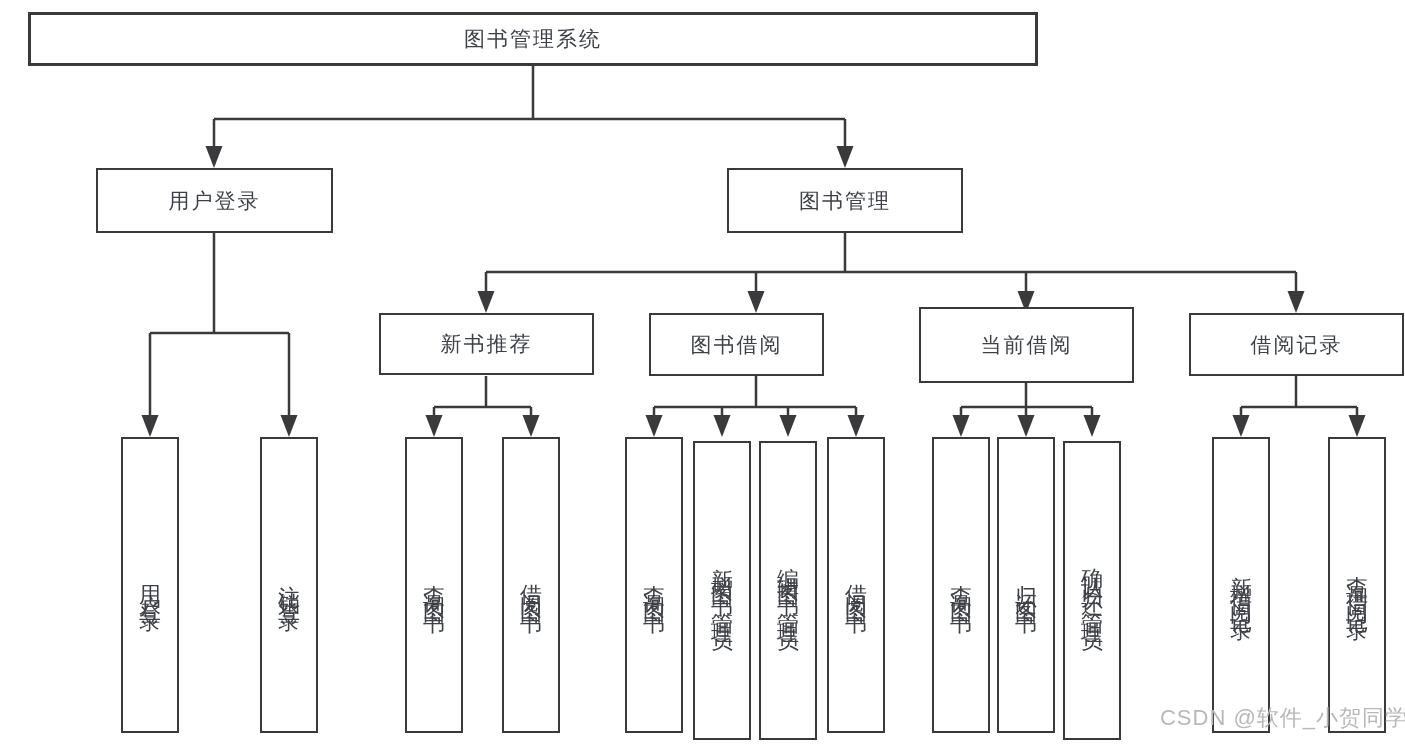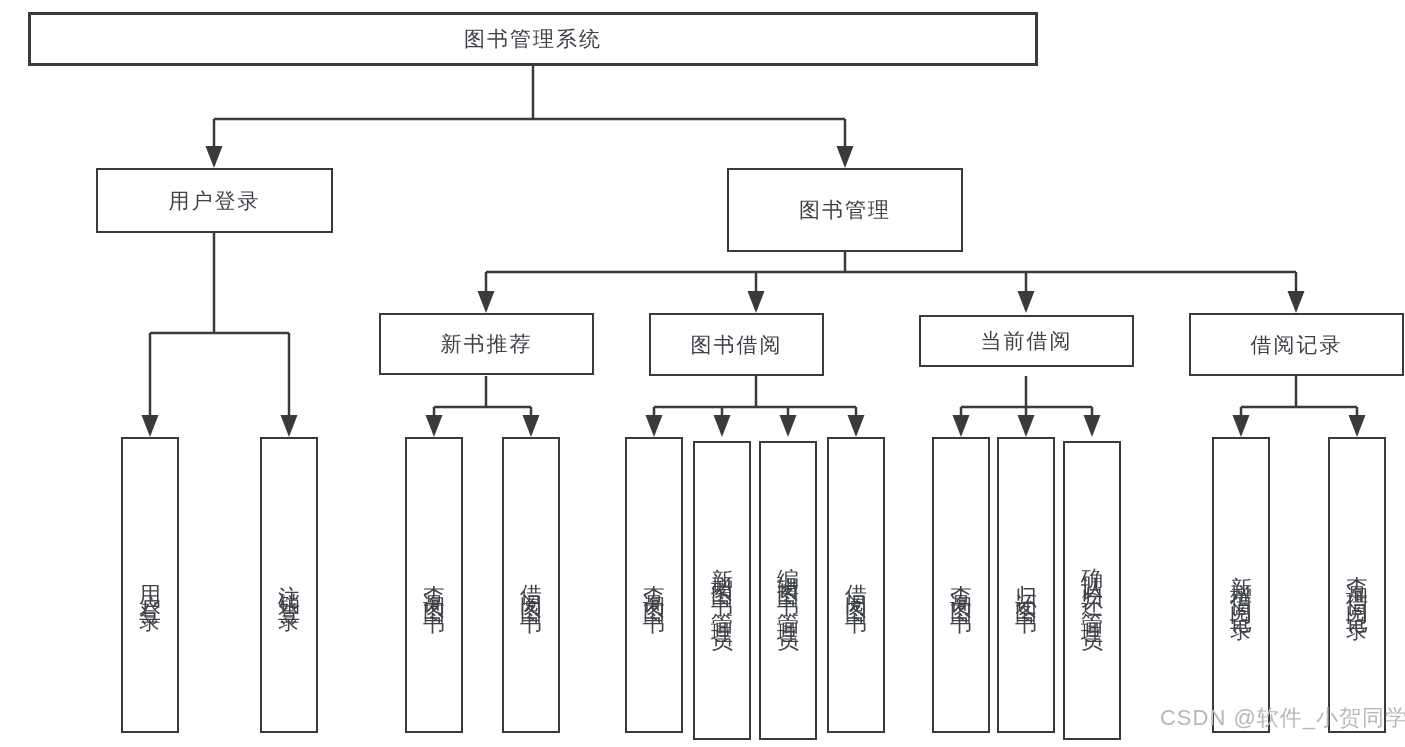--- a/index.html
+++ b/index.html
@@ -85,25 +85,25 @@
       <path d="M1001.5 415 L1018.5 415 L1010 437 Z"></path>
       <path d="M1067.5 415 L1084.5 415 L1076 437 Z"></path>
       <path d="M1216.5 415 L1233.5 415 L1225 437 Z"></path>
       <path d="M1332.5 415 L1349.5 415 L1341 437 Z"></path>
     </g>
   </svg>
 
   <div class="box root" style="left:12px;top:12px;width:1010px;height:54px">图书管理系统</div>
 
   <div class="box" style="left:80px;top:168px;width:237px;height:65px">用户登录</div>
-  <div class="box" style="left:711px;top:168px;width:236px;height:84px">图书管理</div>
+  <div class="box" style="left:711px;top:168px;width:236px;height:65px">图书管理</div>
 
   <div class="box" style="left:363px;top:313px;width:215px;height:62px">新书推荐</div>
   <div class="box" style="left:633px;top:313px;width:175px;height:63px">图书借阅</div>
-  <div class="box" style="left:903px;top:315px;width:215px;height:52px">当前借阅</div>
+  <div class="box" style="left:903px;top:307px;width:215px;height:76px">当前借阅</div>
   <div class="box" style="left:1173px;top:313px;width:215px;height:63px">借阅记录</div>
 
   <div class="box leaf" style="left:105px;top:437px;width:58px;height:296px">用户登录</div>
   <div class="box leaf" style="left:244px;top:437px;width:58px;height:296px">注销登录</div>
 
   <div class="box leaf" style="left:389px;top:437px;width:58px;height:296px">查询图书</div>
   <div class="box leaf" style="left:486px;top:437px;width:58px;height:296px">借阅图书</div>
 
   <div class="box leaf" style="left:609px;top:437px;width:58px;height:296px">查询图书</div>
   <div class="box leaf" style="left:677px;top:441px;width:58px;height:299px">新增图书（管理员）</div>

